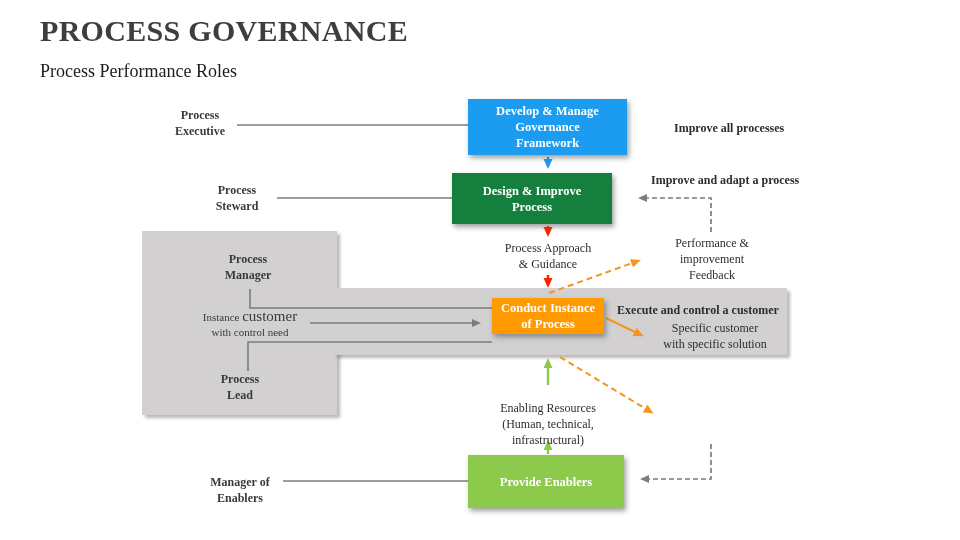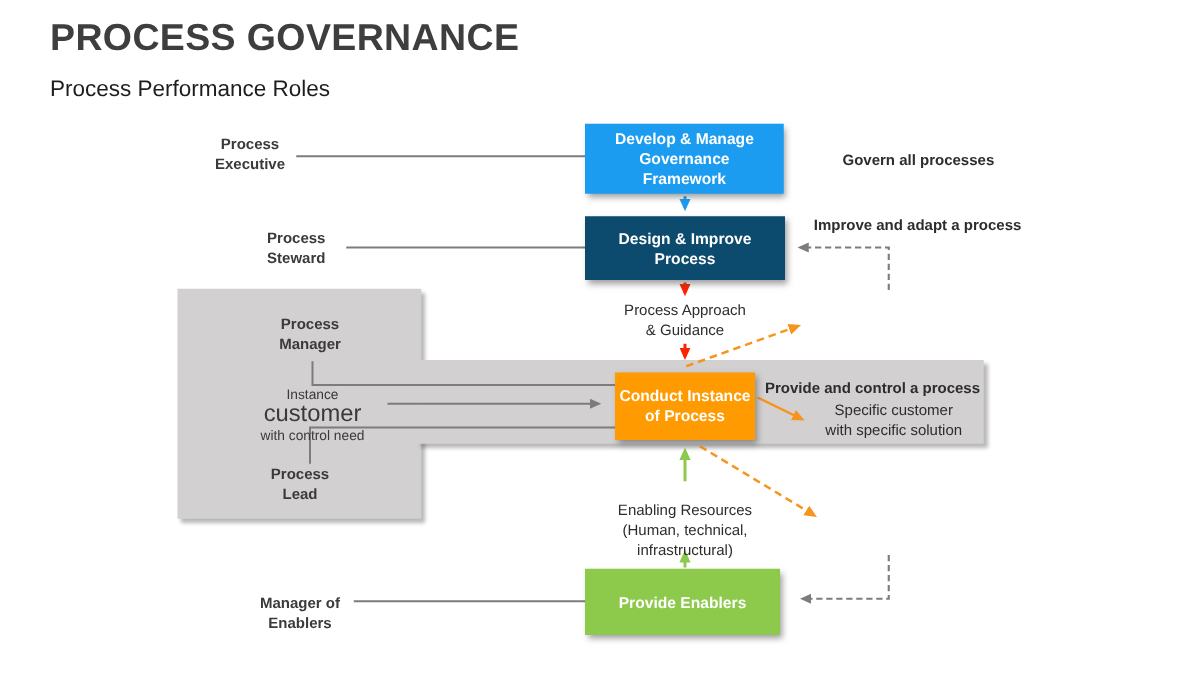--- a/index.html
+++ b/index.html
@@ -1,18 +1,18 @@
 <!DOCTYPE html>
 <html><head>
 <meta charset="utf-8">
 <style>
   html,body{margin:0;padding:0;background:#fff;}
   .stage{
     position:relative;width:960px;height:540px;background:#ffffff;
-    font-family:Liberation Sans, sans-serif;overflow:hidden;
+    font-family:Liberation Serif, serif;overflow:hidden;
   }
   .abs{position:absolute;}
   .title{
     left:40px;top:14px;font-size:30px;font-weight:800;color:#3e3e3e;letter-spacing:.3px;
   }
   .subtitle{
     left:40px;top:61px;font-size:18px;color:#1d1d1d;
   }
   .panel{position:absolute;background:#d2d0d0;box-shadow:3px 3px 3px rgba(0,0,0,.28);}
   .left-panel{left:142px;top:231px;width:195px;height:184px;}
@@ -24,21 +24,21 @@
   }
   .node span{white-space:pre-line;}
   .label{
     position:absolute;font-size:12px;line-height:16px;color:#2d2d2d;text-align:center;
     white-space:pre-line;
   }
   .role{font-weight:700;color:#3a3a3a;}
   .bold{font-weight:700;}
   .left-align{text-align:left;}
   .specific-need{font-size:11px;line-height:15px;color:#3a3a3a;white-space:normal;}
-  .specific-need .emph{font-size:19px;}
+  .specific-need .emph{font-size:15px;}
   svg.connectors{position:absolute;left:0;top:0;}
 </style>
 </head>
 <body>
 
 <div class="stage">
 
   <div class="abs title">PROCESS GOVERNANCE</div>
   <div class="abs subtitle">Process Performance Roles</div>
 
@@ -83,25 +83,25 @@
 
     <polyline points="711,232 711,198 640,198" fill="none" stroke="#7c7c7c" stroke-width="1.7" stroke-dasharray="5,3" marker-end="url(#ah-gray)"></polyline>
     <polyline points="711,444 711,479 642,479" fill="none" stroke="#7c7c7c" stroke-width="1.7" stroke-dasharray="5,3" marker-end="url(#ah-gray)"></polyline>
   </svg>
 
   <div class="node" style="left: 468px; top: 99px; width: 159px; height: 56px; background: rgb(27, 156, 240);">
     <span>Develop &amp; Manage
 Governance
 Framework</span>
   </div>
-  <div class="node" style="left: 468px; top: 173px; width: 160px; height: 51px; background: #0c4a6e;">
+  <div class="node" style="left: 452px; top: 173px; width: 160px; height: 51px; background: #15803d;">
     <span>Design &amp; Improve
 Process</span>
   </div>
-  <div class="node" style="left: 492px; top: 298px; width: 112px; height: 54px; background: rgb(255, 154, 0);">
+  <div class="node" style="left: 492px; top: 298px; width: 112px; height: 36px; background: rgb(255, 154, 0);">
     <span>Conduct Instance
 of Process</span>
   </div>
   <div class="node" style="left: 468px; top: 455px; width: 156px; height: 53px; background: rgb(141, 201, 75);">
     <span>Provide Enablers</span>
   </div>
 
   <div class="label role" style="left:150px;top:107px;width:100px;">Process
 Executive</div>
   <div class="label role" style="left:187px;top:182px;width:100px;">Process
@@ -111,23 +111,26 @@
   <div class="label role" style="left:190px;top:371px;width:100px;">Process
 Lead</div>
   <div class="label role" style="left:180px;top:474px;width:120px;">Manager of
 Enablers</div>
 
   <div class="label specific-need" style="left:189px;top:309px;width:122px;">
     <div><span>Instance</span> <span class="emph">customer</span></div>
     <div>with control need</div>
   </div>
 
-  <div class="label bold left-align" style="left:674px;top:120px;">Govern all processes</div>
+  <div class="label bold left-align" style="left:674px;top:120px;">Improve all processes</div>
   <div class="label bold left-align" style="left:651px;top:172px;">Improve and adapt a process</div>
-  <div class="label bold" style="left:600px;top:302px;width:196px;">Provide and control a process</div>
+  <div class="label" style="left:652px;top:235px;width:120px;">Performance &amp;
+improvement
+Feedback</div>
+  <div class="label bold" style="left:600px;top:302px;width:196px;">Execute and control a customer</div>
   <div class="label" style="left:634px;top:320px;width:162px;">Specific customer
 with specific solution</div>
   <div class="label" style="left:478px;top:240px;width:140px;">Process Approach
 &amp; Guidance</div>
   <div class="label" style="left:463px;top:386px;width:170px;margin-top:14px;">Enabling Resources
 (Human, technical,
 infrastructural)</div>
 
 </div>
 

